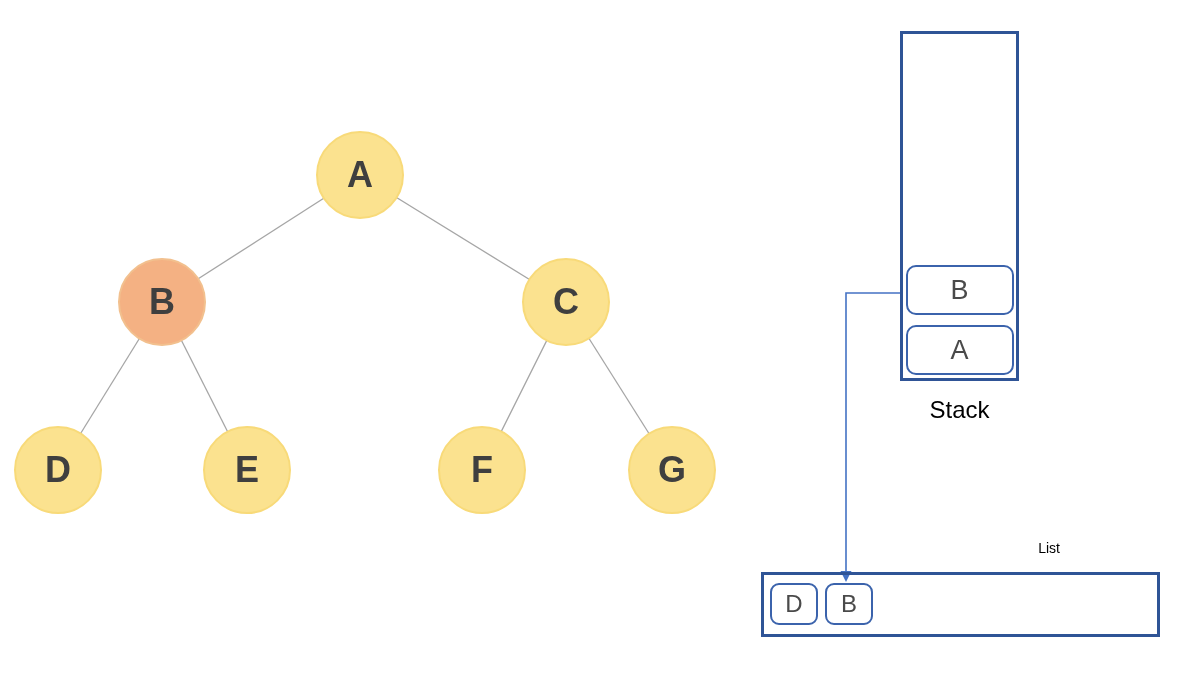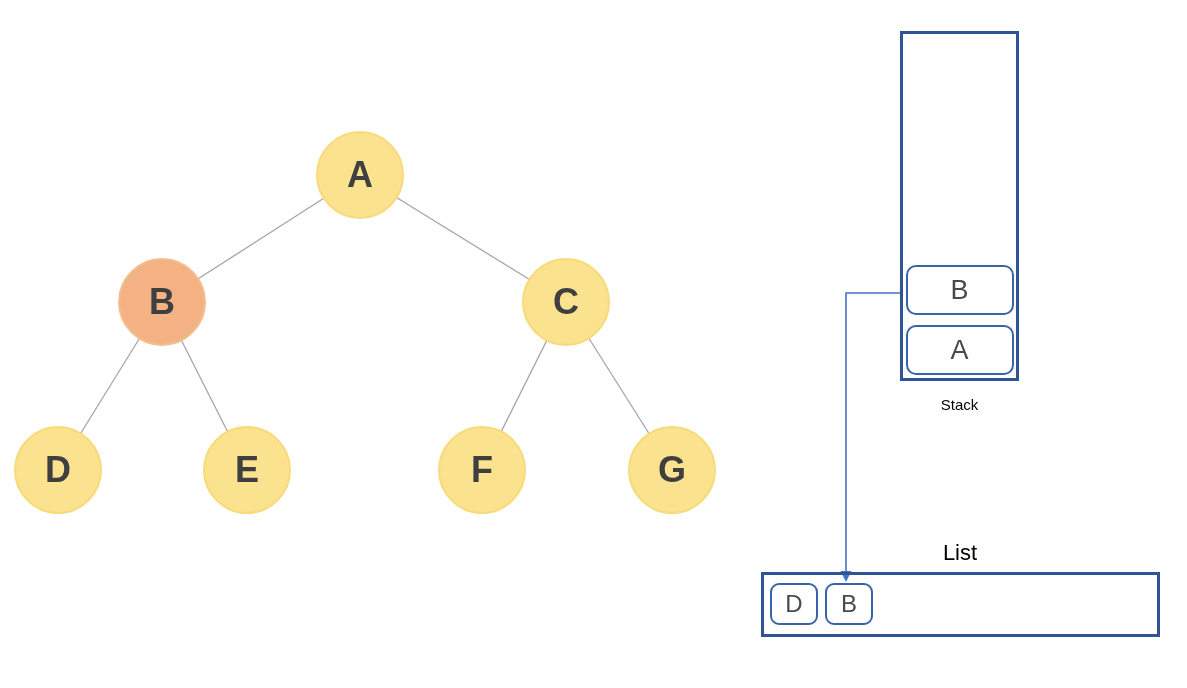--- a/index.html
+++ b/index.html
@@ -68,31 +68,31 @@
     align-items: center;
     justify-content: center;
     font-size: 27px;
     color: var(--item-text, #4A4A4A);
   }
   .stack-label {
     position: absolute;
     left: 898px; top: 396px;
     width: 123px;
     text-align: center;
-    font-size: 15px;
+    font-size: 24px;
     color: var(--label-text, #000000);
     z-index: 1;
   }
   
   .list-label {
     position: absolute;
     left: 860px; top: 540px;
     width: 200px;
-    text-align: center;
-    font-size: 22px;
+    text-align: right;
+    font-size: 14px;
     color: var(--label-text, #000000);
     z-index: 1;
   }
   .list-box {
     position: absolute;
     left: 761px; top: 572px;
     width: 399px; height: 65px;
     border: 3px solid var(--container-border, #2F5496);
     box-sizing: border-box;
     display: flex;

